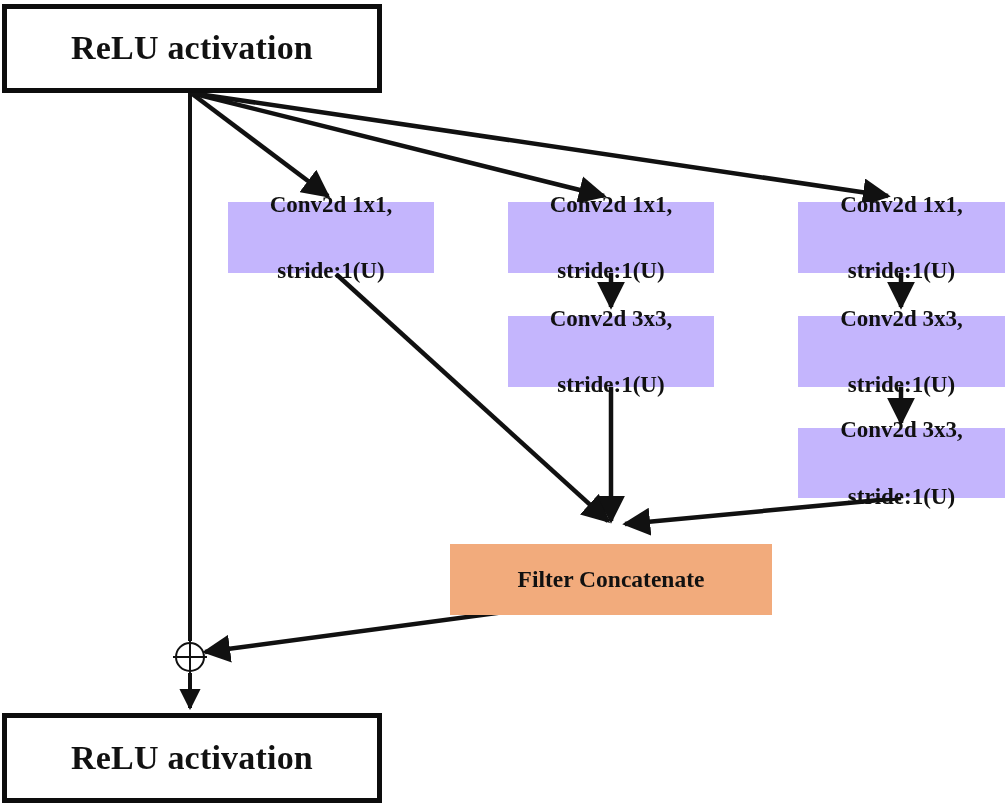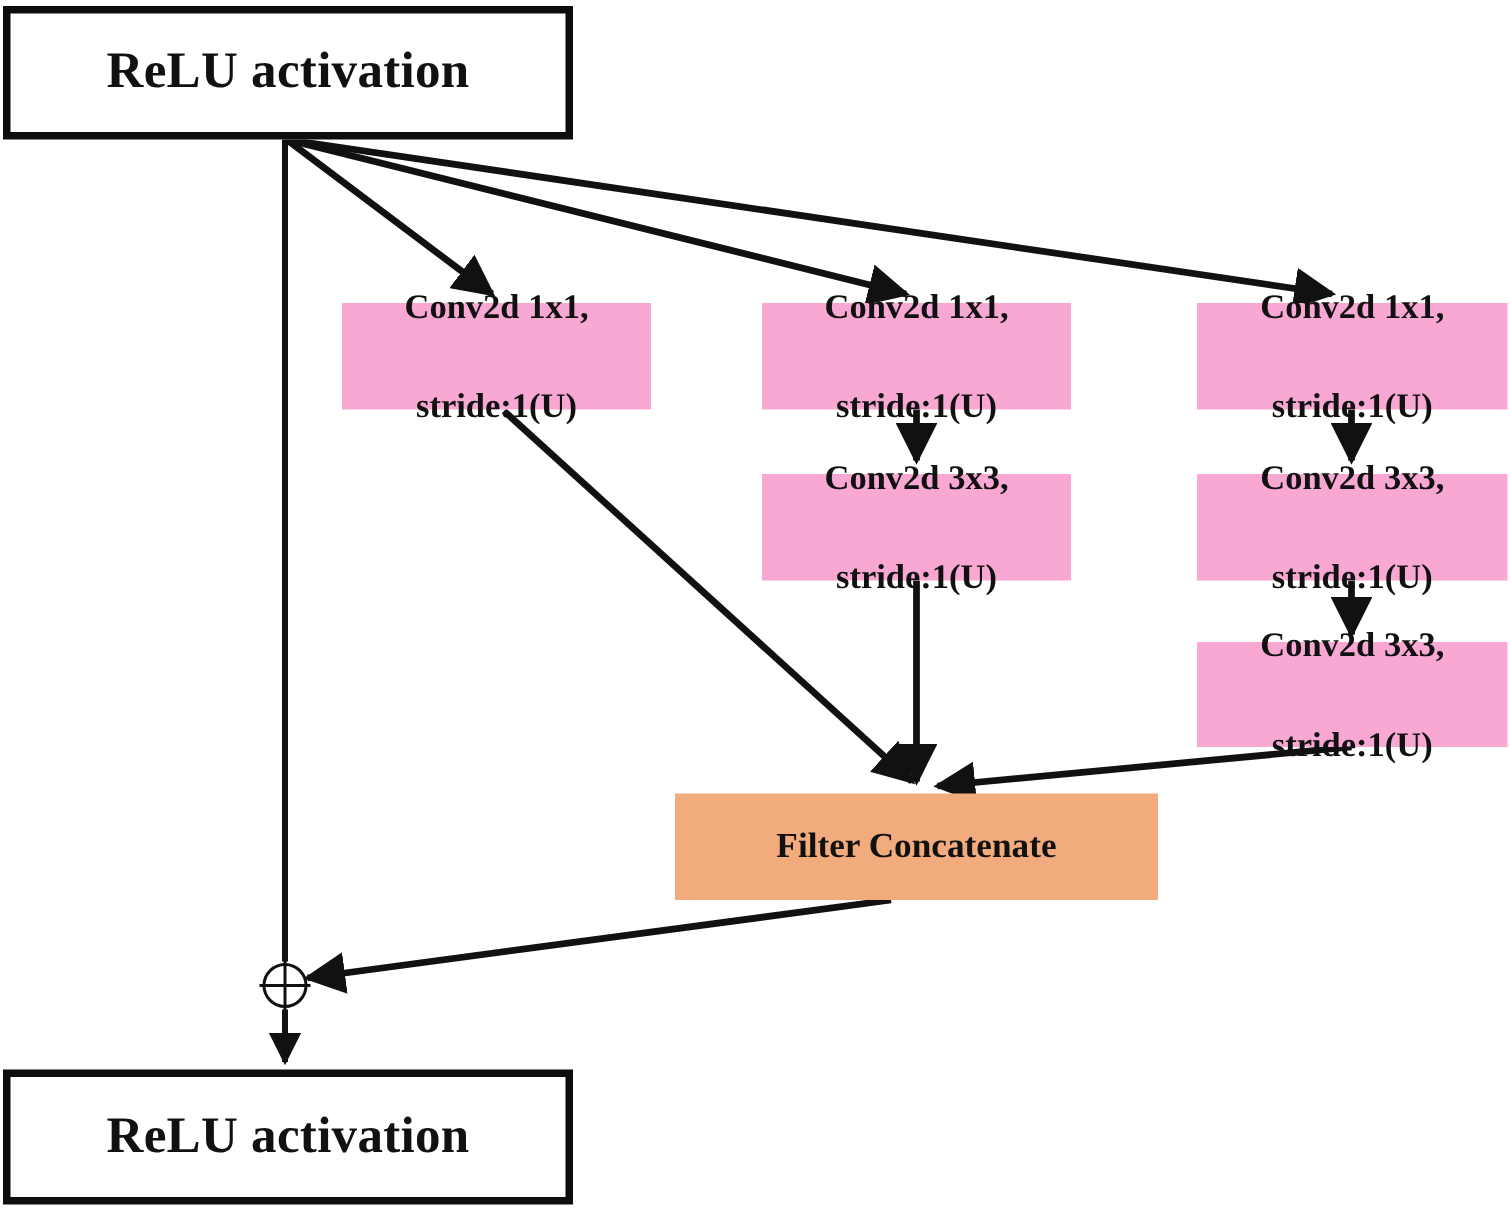--- a/index.html
+++ b/index.html
@@ -34,21 +34,21 @@
     color: #111111;
     line-height: 1.18;
   }
   .relu-box {
     background: #ffffff;
     border: 5px solid #0d0d0d;
     font-size: 34px;
     letter-spacing: 0.2px;
   }
   .conv-box {
-    background: #f9a8d4;
+    background: #c4b5fd;
     border: 0;
     font-size: 23px;
   }
   .conv-box .line2 { display: block; margin-top: 39px; }
   .concat-box {
     background: #f2ab7c;
     font-size: 23.5px;
   }
   .addsym {
     position: absolute;
@@ -166,21 +166,21 @@
   <div class="node conv-box" style="left:798px; top:316px; width:207px; height:71px;">
     <span class="line1">Conv2d 3x3,</span>
     <span class="line2">stride:1(U)</span>
   </div>
 
   <div class="node conv-box" style="left:798px; top:428px; width:207px; height:70px;">
     <span class="line1">Conv2d 3x3,</span>
     <span class="line2">stride:1(U)</span>
   </div>
 
-  <div class="node conv-box concat-box" style="left:450px; top:529px; width:322px; height:71px;">
+  <div class="node conv-box concat-box" style="left:450px; top:544px; width:322px; height:71px;">
     <span class="line1">Filter Concatenate</span>
   </div>
 
   <div class="addsym" style="left:175px; top:642px;"></div>
 
   <div class="node relu-box" style="left:2px; top:713px; width:380px; height:90px;">
     <span>ReLU activation</span>
   </div>
 
 </div>

